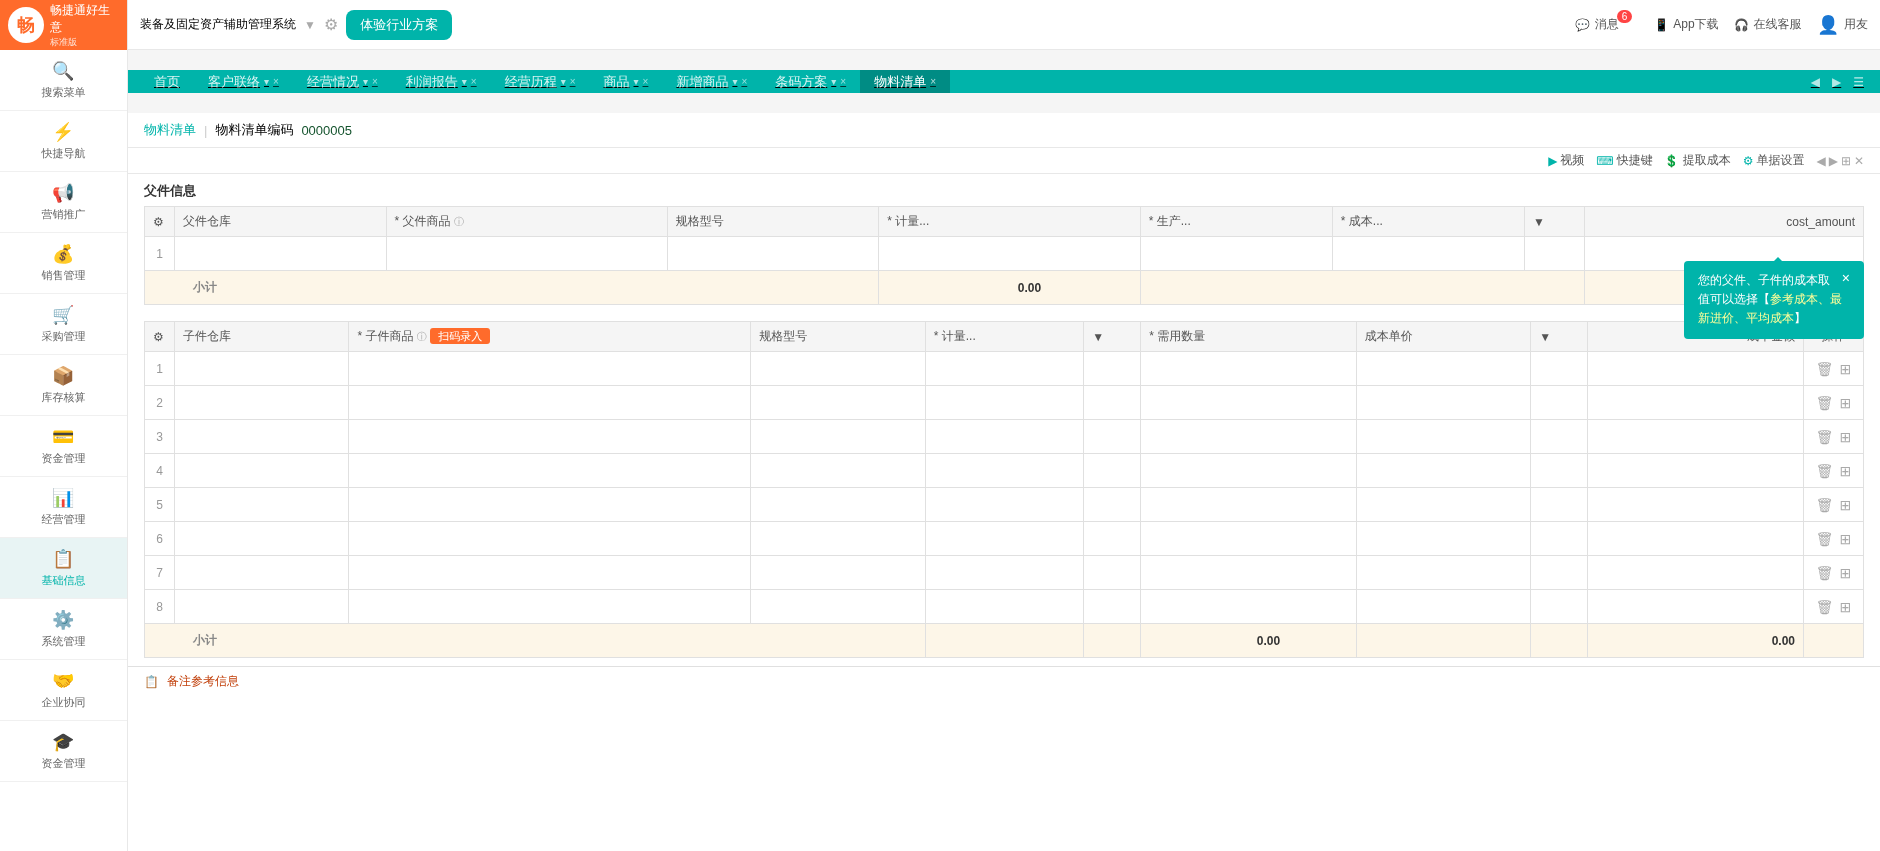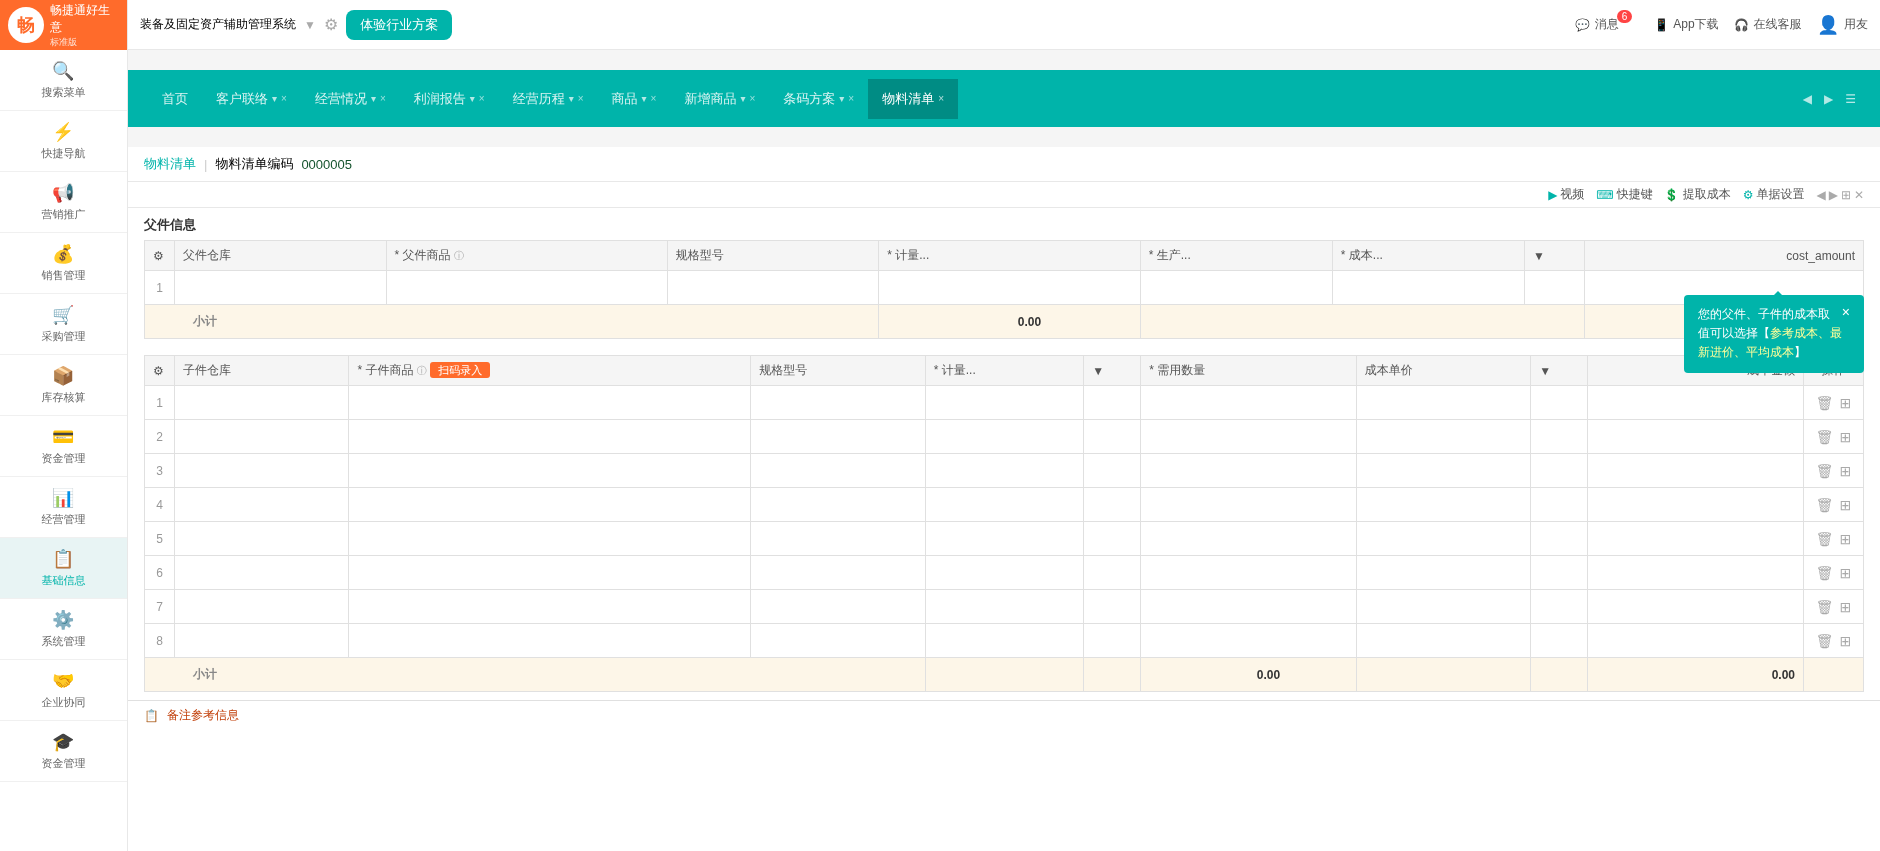--- a/index.html
+++ b/index.html
@@ -21,21 +21,21 @@
 
     
     .top-header { background: #fff; border-bottom: 1px solid #e8e8e8; display: flex; align-items: center; justify-content: space-between; padding: 0 12px; height: 50px; }
     .top-header-left { display: flex; align-items: center; gap: 8px; }
     .header-right { display: flex; align-items: center; gap: 16px; font-size: 12px; color: #555; }
     .header-btn { display: flex; align-items: center; gap: 4px; cursor: pointer; color: #555; }
     .badge { background: #ff4444; color: #fff; border-radius: 10px; padding: 1px 5px; font-size: 10px; position: relative; top: -8px; left: -6px; }
     .try-btn { background: #00b4aa; color: #fff; padding: 6px 14px; border-radius: 8px; cursor: pointer; font-size: 13px; }
 
     
-    .nav-tabs { background: #00b4aa; display: flex; align-items: center; padding: 0 20px; height: 57px; overflow: hidden; }
+    .nav-tabs { background: #00b4aa; display: flex; align-items: center; padding: 0 12px; height: 23px; overflow: hidden; text-decoration: underline; }
     .nav-tab { color: rgba(255,255,255,0.85); padding: 0 14px; height: 40px; display: flex; align-items: center; cursor: pointer; font-size: 13px; white-space: nowrap; gap: 4px; }
     .nav-tab.active { background: #008c84; color: #fff; }
     .nav-tab-close { font-size: 10px; opacity: 0.7; }
     .nav-tab-arrow { color: rgba(255,255,255,0.7); font-size: 10px; }
 
     
     .page-content { flex: 1; overflow-y: auto; background: #fff; padding: 0; position: relative; }
 
     
     .breadcrumb { display: flex; align-items: center; padding: 8px 16px; border-bottom: 1px solid #e8e8e8; gap: 8px; font-size: 13px; }

